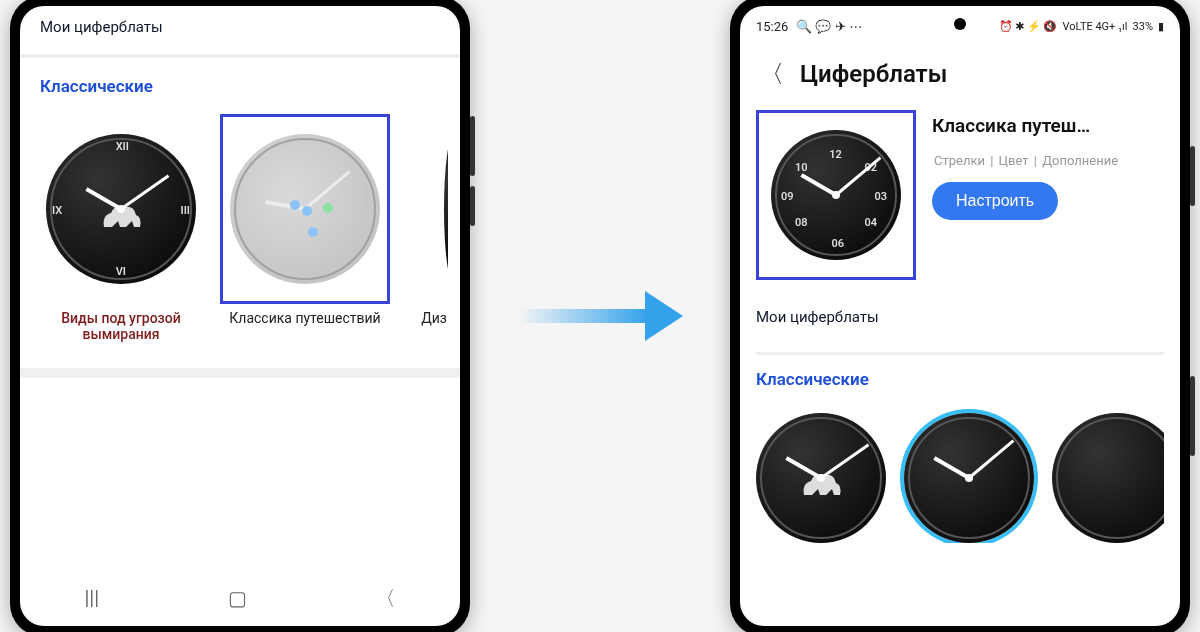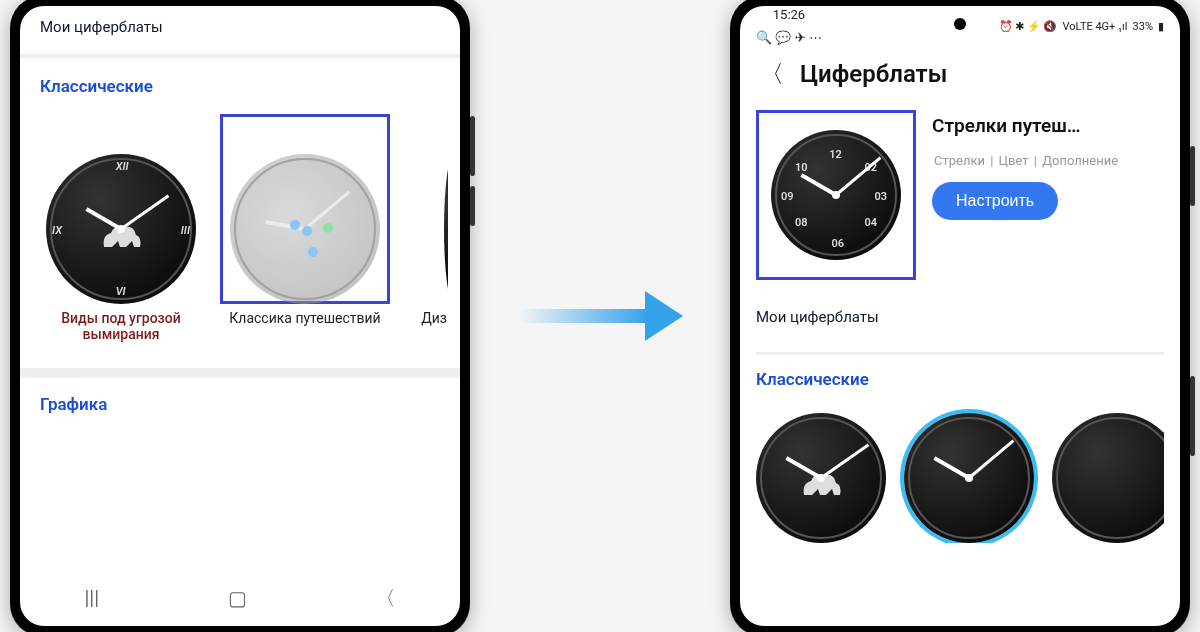--- a/index.html
+++ b/index.html
@@ -43,21 +43,21 @@
     
     .status-bar {
       display: flex;
       justify-content: space-between;
       align-items: center;
       padding: 8px 16px 4px;
       font-size: 13px;
       color: #222;
       height: 28px;
     }
-    .status-left { display: flex; align-items: center; gap: 8px; flex-direction: column; }
+    .status-left { display: flex; align-items: center; gap: 8px; }
     .status-right { display: flex; align-items: center; gap: 5px; font-size: 11px; }
     .camera-hole {
       position: absolute;
       top: 12px;
       left: 50%;
       transform: translateX(-50%);
       width: 12px;
       height: 12px;
       background: #000;
       border-radius: 50%;
@@ -107,24 +107,23 @@
     .watch-item {
       display: flex;
       flex-direction: column;
       align-items: center;
       flex-shrink: 0;
     }
     .watch-box {
       width: 170px;
       height: 190px;
       display: flex;
-      align-items: flex-end;
+      align-items: center;
       justify-content: center;
       position: relative;
-      font-style: italic;
     }
     .watch-label {
       font-size: 14px;
       text-align: center;
       margin-top: 6px;
       color: #222;
       max-width: 170px;
     }
     .watch-label.selected { color: #7f1d1d; font-weight: 500; }
     .highlight-box {
@@ -257,21 +256,20 @@
         <div class="watch-item">
           <div class="watch-box partial">
             <div class="watch-face" style="margin-left:40px;">
               
             </div>
           </div>
           <div class="watch-label" style="max-width:60px;">Диз</div>
         </div>
       </div>
       <div class="divider-thick"></div>
-      <div class="section-title">Графика</div>
     </div>
     <div class="navbar">
       <span class="nav-icon">|||</span>
       <span class="nav-icon">▢</span>
       <span class="nav-icon">〈</span>
     </div>
   </div>
 </div>
 
 <div class="arrow-wrap">
@@ -312,21 +310,21 @@
             <span style="bottom:20%;left:14%;">08</span>
             <span style="top:46%;left:2px;">09</span>
             <span style="top:20%;left:14%;">10</span>
           </div>
           <div class="hand hour" style="transform:translate(-50%,-100%) rotate(300deg);"></div>
           <div class="hand min" style="transform:translate(-50%,-100%) rotate(50deg);"></div>
           <div class="center-dot"></div>
         </div>
       </div>
       <div class="detail-info">
-        <div class="detail-title">Стрелки путеш…</div>
+        <div class="detail-title">Классика путеш…</div>
         <div class="detail-meta">
           <span>Стрелки</span> | <span>Цвет</span> | <span>Дополнение</span>
         </div>
         <button class="configure-btn">Настроить</button>
       </div>
     </div>
     <div class="right-section">
       <div class="subheader" style="padding-left:0;">Мои циферблаты</div>
       <div class="right-divider"></div>
       <div class="section-title" style="padding-left:0;">Классические</div>

